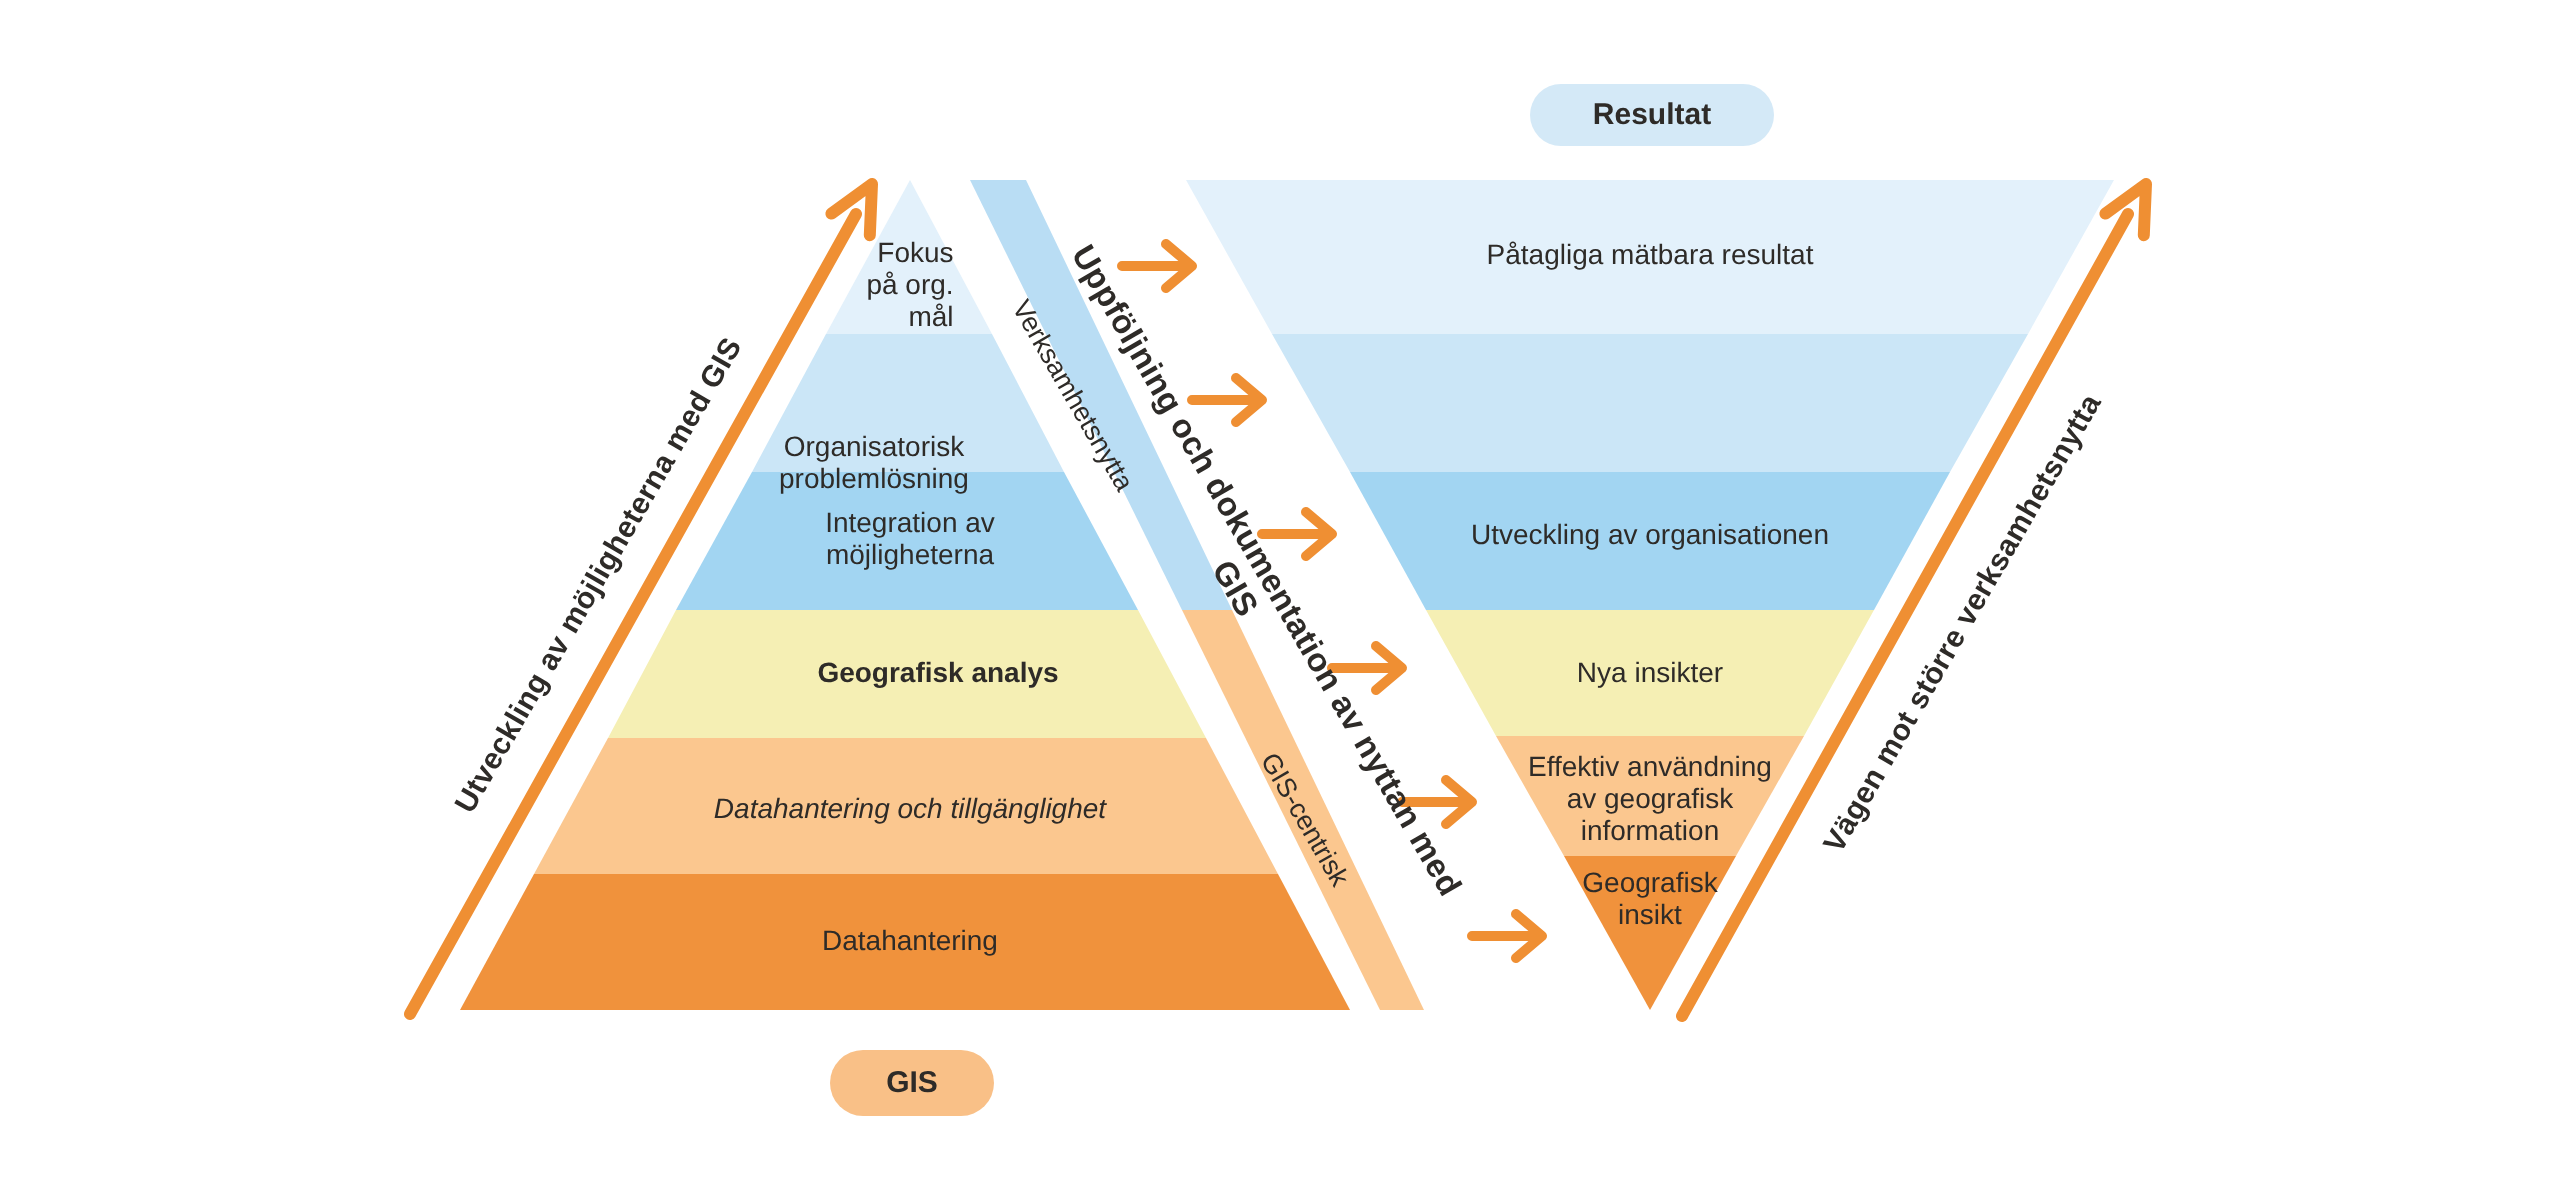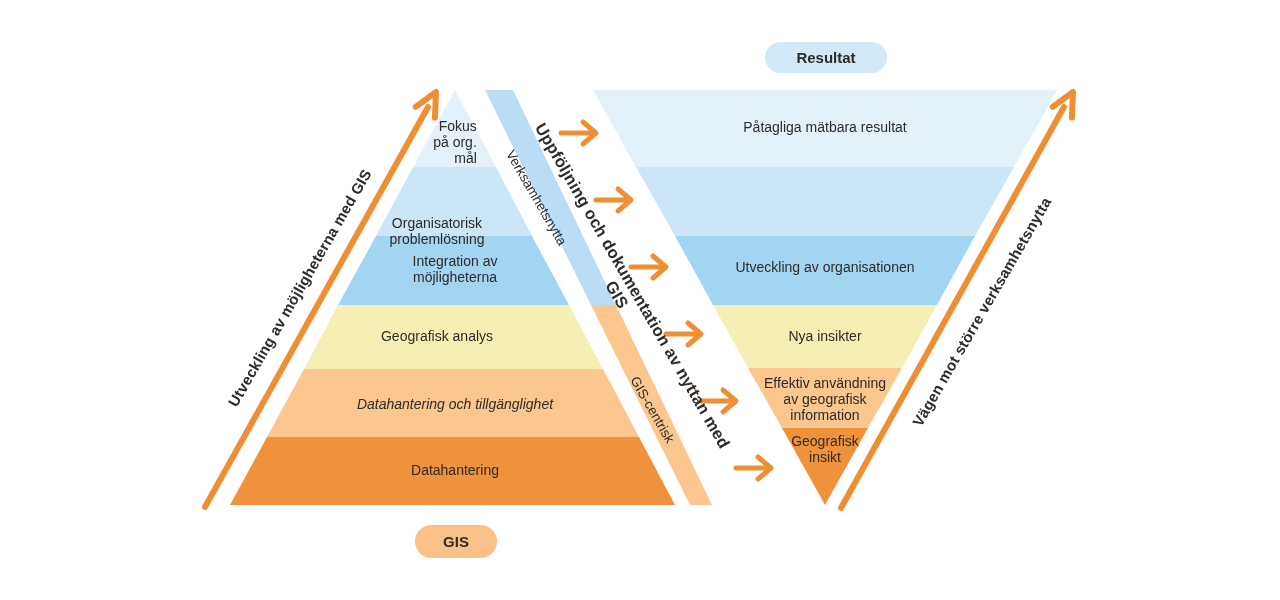--- a/index.html
+++ b/index.html
@@ -86,21 +86,21 @@
     </g>
   </svg>
 
   <div class="lbl" style="left:395px;top:112px;width:120px;height:62px;text-align:right;">Fokus
 på org.
 mål</div>
   <div class="lbl" style="left:347px;top:182px;width:180px;height:44px;margin-top:28px;">Organisatorisk
 problemlösning</div>
   <div class="lbl" style="left:365px;top:248px;width:180px;height:44px;">Integration av
 möjligheterna</div>
-  <div class="lbl" style="left:337px;top:326px;width:200px;height:22px;">Geografisk analys</div>
+  <div class="lbl" style="left:369px;top:326px;width:200px;height:22px;font-weight:bold;">Geografisk analys</div>
   <div class="lbl" style="left:315px;top:394px;width:280px;height:22px;font-style:italic;">Datahantering och tillgänglighet</div>
   <div class="lbl" style="left:355px;top:460px;width:200px;height:22px;">Datahantering</div>
 
   <div class="lbl" style="left:695px;top:117px;width:260px;height:22px;">Påtagliga mätbara resultat</div>
   <div class="lbl" style="left:695px;top:257px;width:260px;height:22px;">Utveckling av organisationen</div>
   <div class="lbl" style="left:725px;top:326px;width:200px;height:22px;">Nya insikter</div>
   <div class="lbl" style="left:735px;top:368px;width:180px;height:64px;">Effektiv användning
 av geografisk
 information</div>
   <div class="lbl" style="left:770px;top:429px;width:110px;height:42px;">Geografisk

